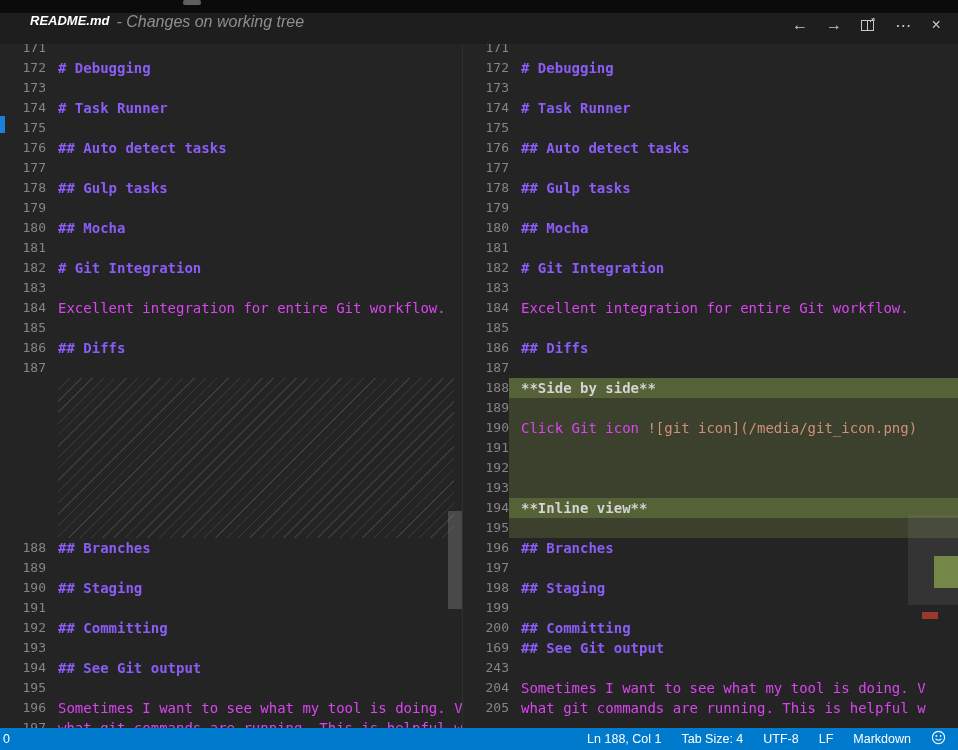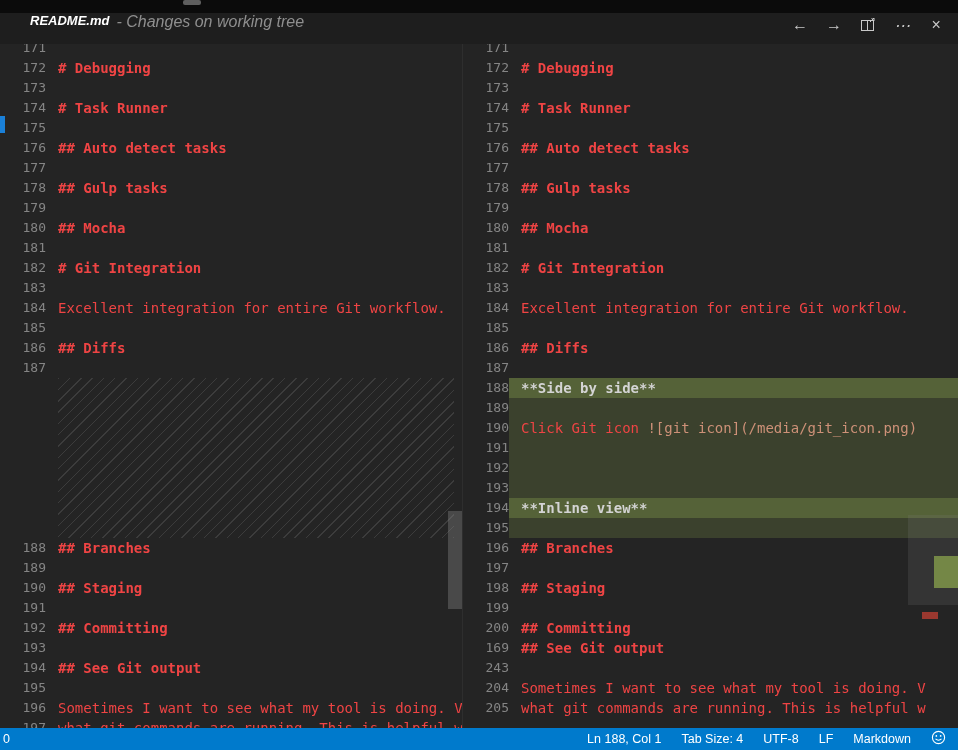--- a/index.html
+++ b/index.html
@@ -45,22 +45,22 @@
     font-family:"DejaVu Sans Mono", monospace;
     font-size:14px;
   }
   .code-row { display:flex; height:20px; line-height:20px; }
   .ln {
     flex:none; width:46px; text-align:right;
     color:#858585; font-size:13px;
   }
   .code { flex:1; padding-left:12px; white-space:pre; overflow:hidden; }
 
-  .heading { color:#ef4444; font-weight:bold; }
-  .plain   { color:#ef4444; }
+  .heading { color:#8b5cf6; font-weight:bold; }
+  .plain   { color:#d946ef; }
   .bold-md { color:#d4d4d4; font-weight:bold; }
   .string  { color:#ce9178; }
 
   .added .code        { background:rgba(155,185,85,0.20); }
   .added-strong .code { background:rgba(155,185,85,0.42); }
 
   .hatch-block {
     margin-left:58px; margin-right:8px;
     background:repeating-linear-gradient(135deg,
       rgba(115,115,115,0.30) 0px, rgba(115,115,115,0.30) 1px,

